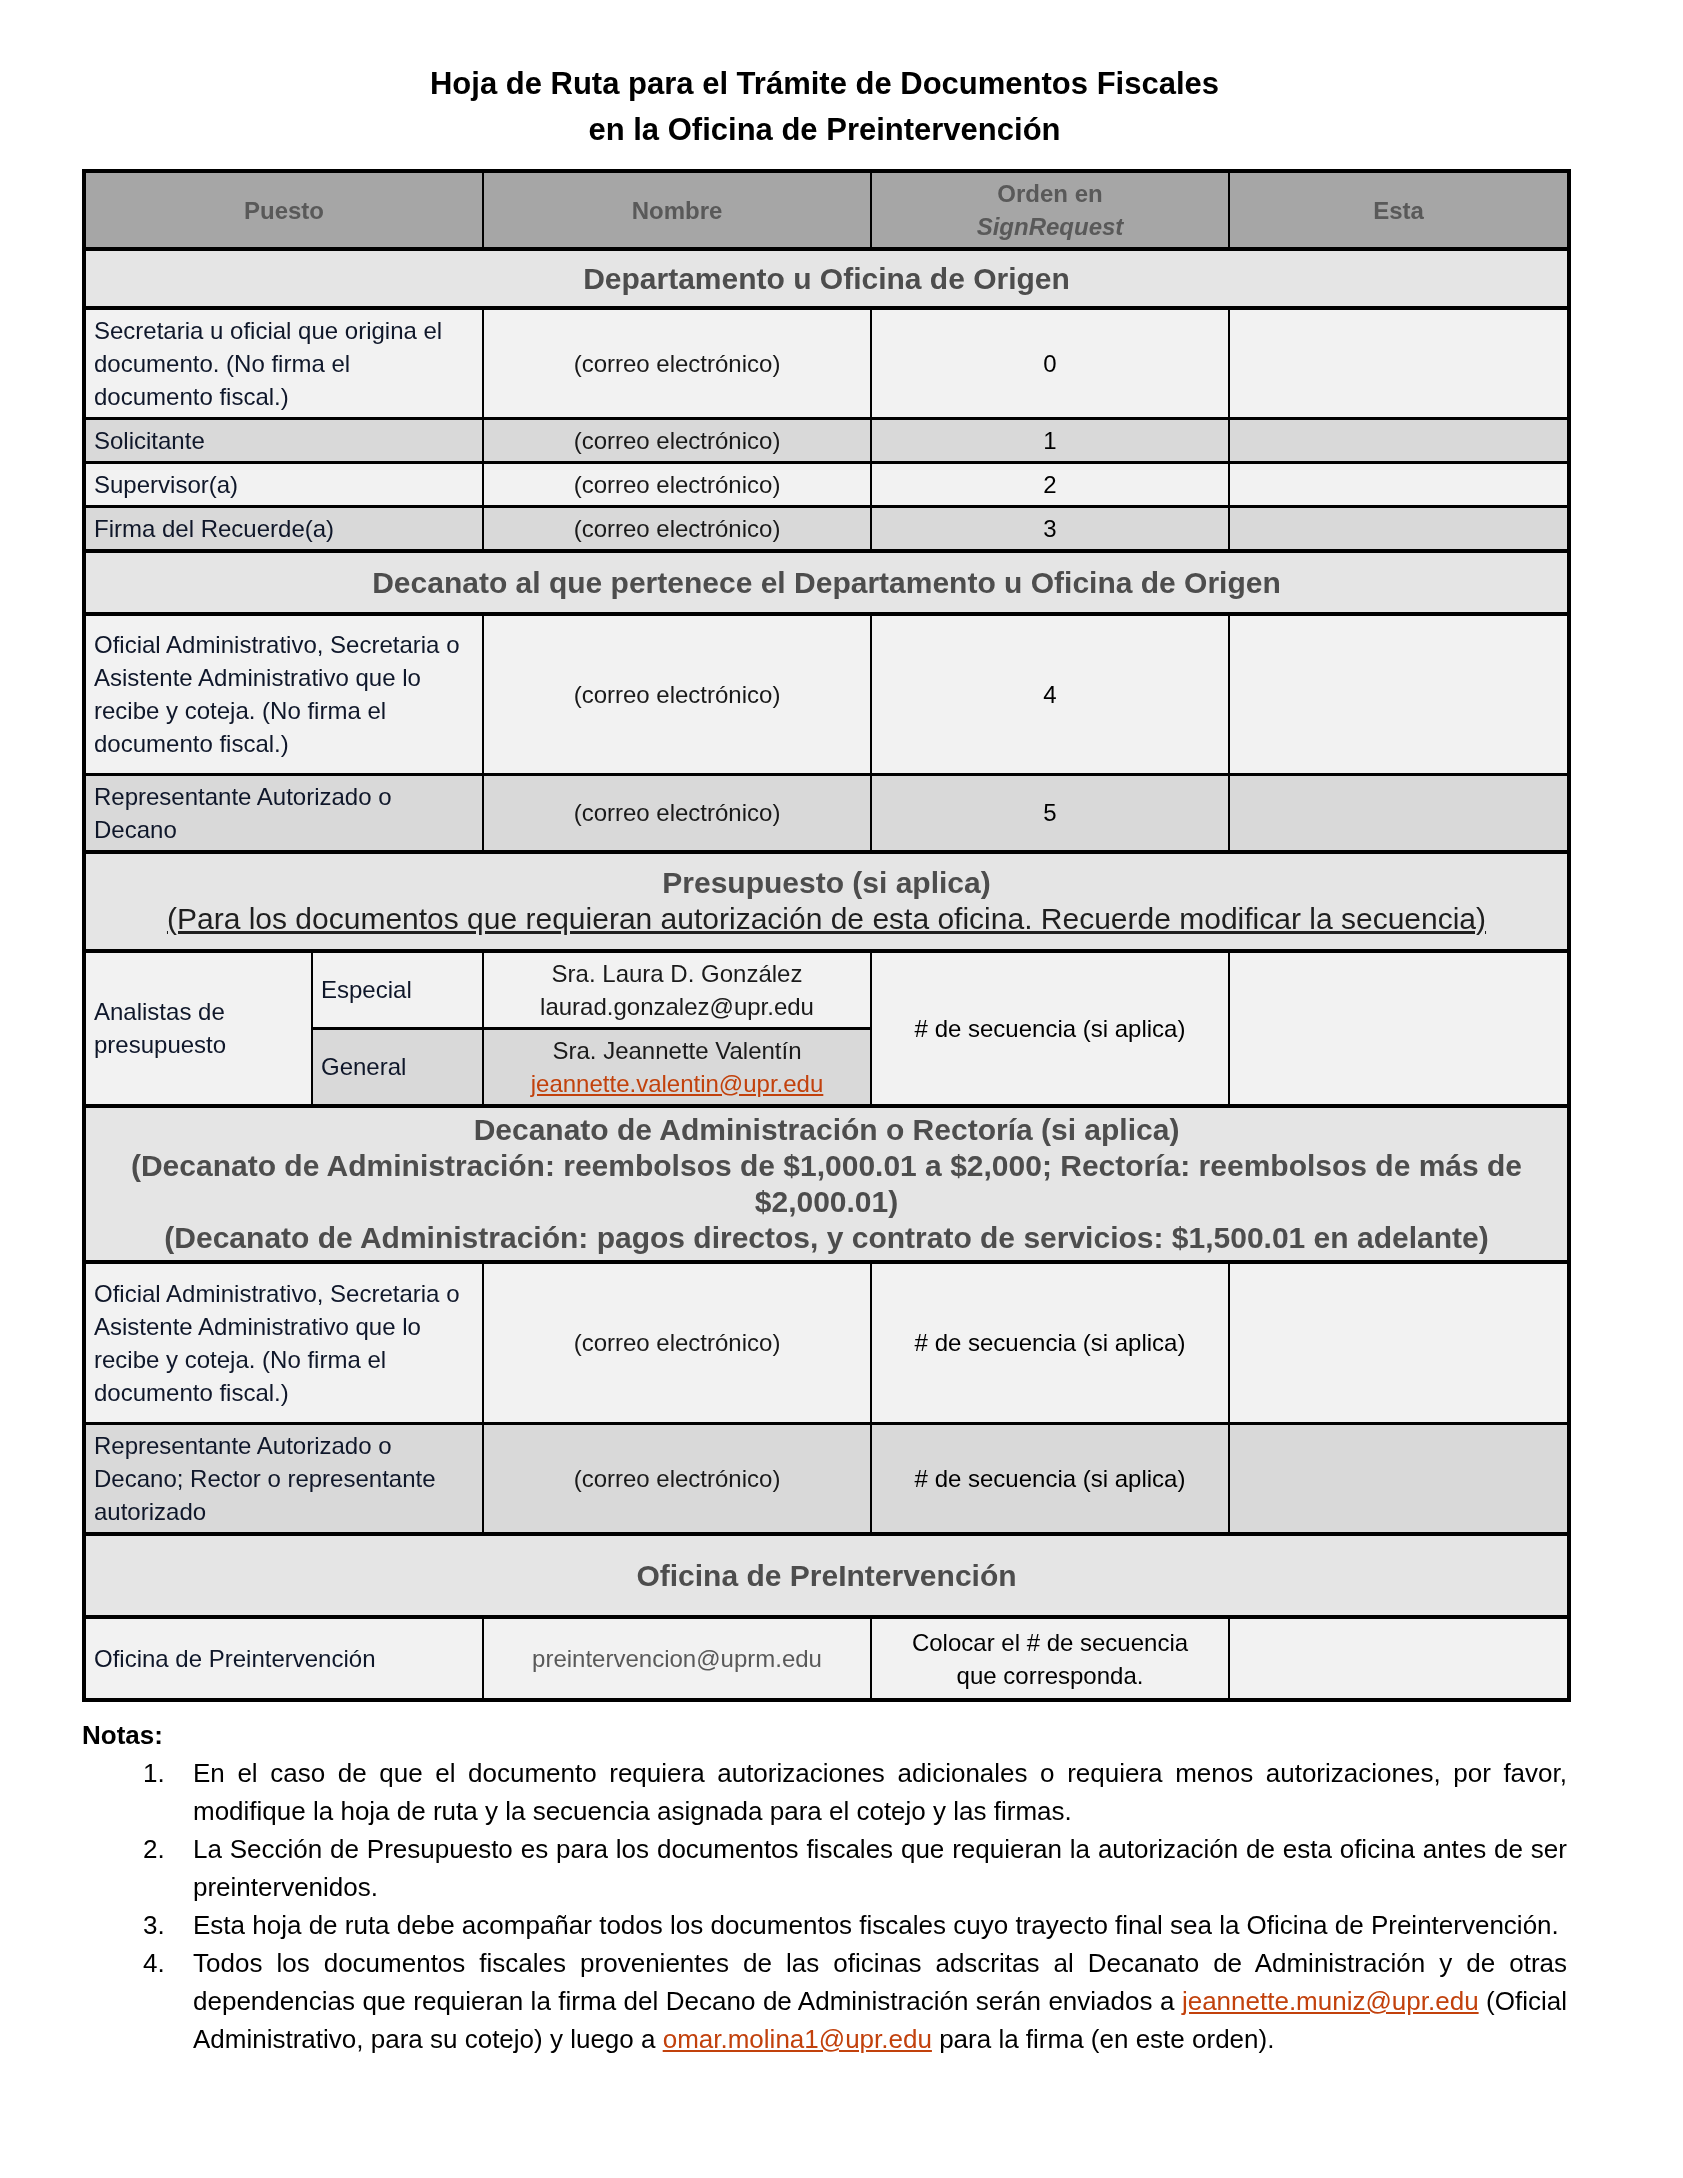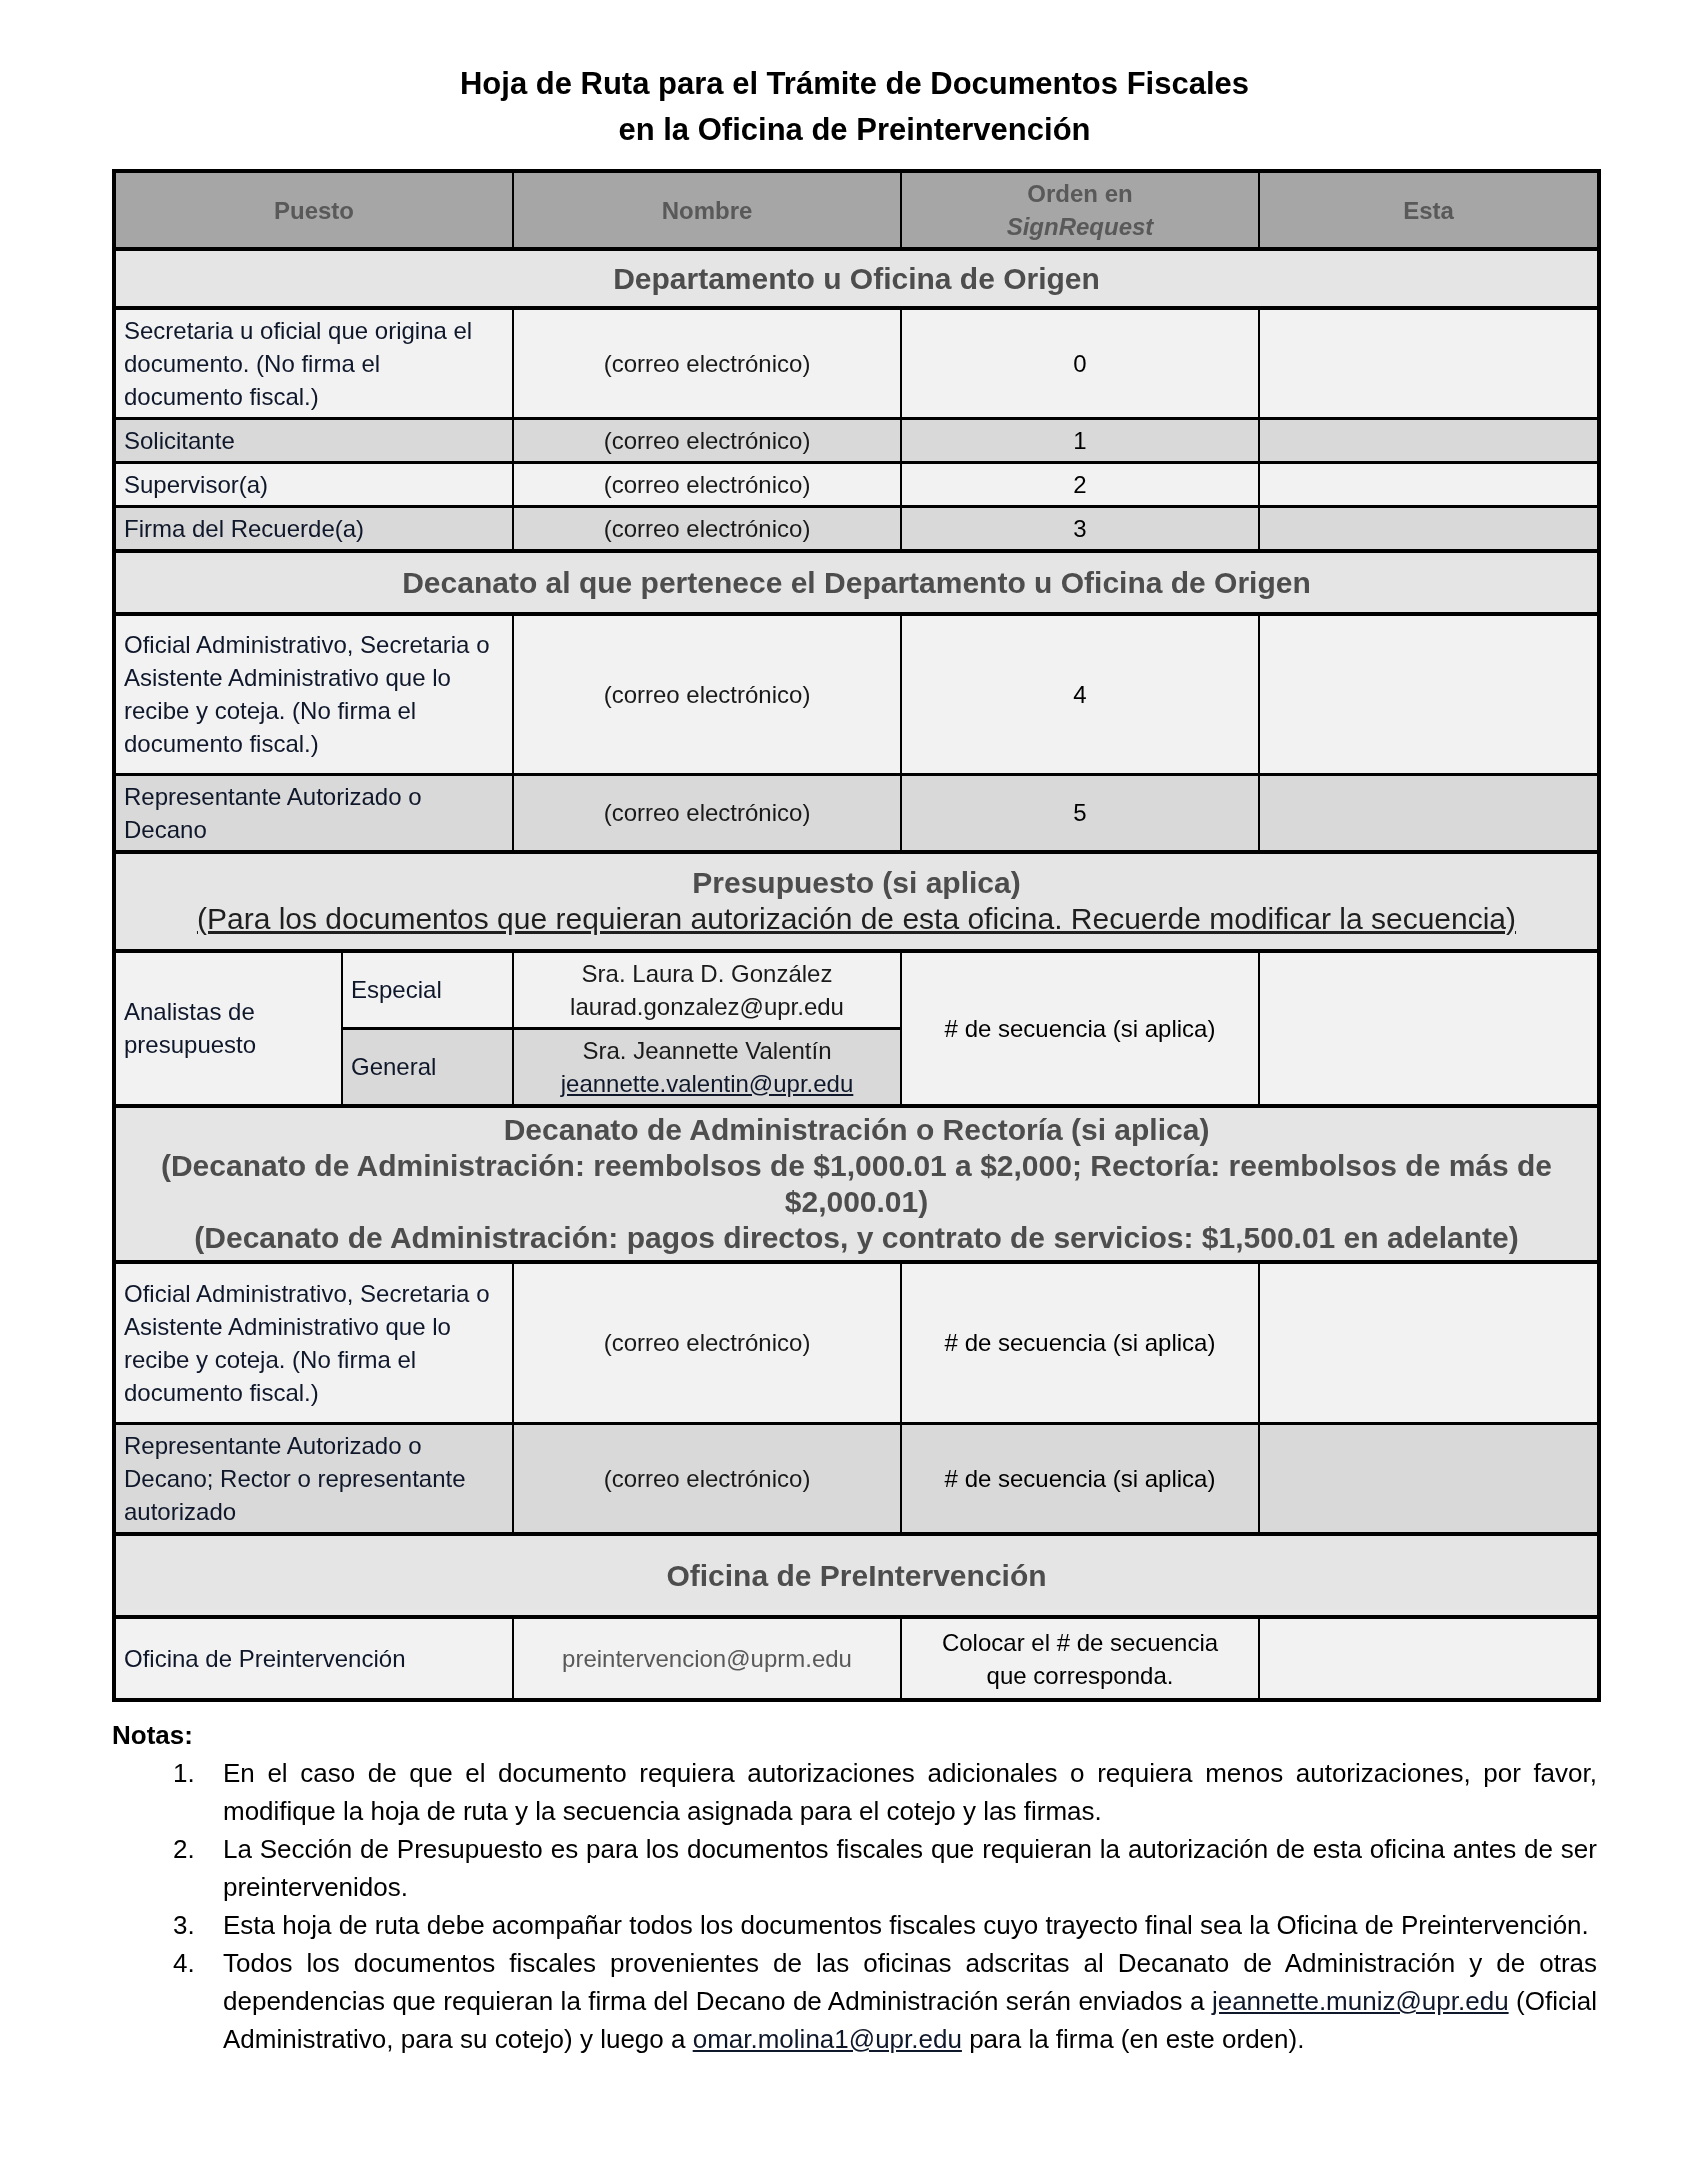--- a/index.html
+++ b/index.html
@@ -2,21 +2,21 @@
 <html><head>
 <meta charset="utf-8">
 <style>
   html,body { margin:0; padding:0; background:#ffffff; }
   body {
     width:1683px; height:2178px;
     font-family:"Liberation Sans", sans-serif;
     color:#000;
     -webkit-font-smoothing:antialiased;
   }
-  .content { width:1485px; margin-left:112px; }
+  .content { width:1485px; margin-left:82px; }
 
   .doc-title { text-align:center; font-weight:bold; font-size:31px; line-height:46px; padding-top:61px; color:#000; }
 
   table.routing {
     margin-top:16px;
     width:1485px;
     table-layout:fixed;
     border-collapse:collapse;
     border:4px solid #000;
   }
@@ -58,21 +58,21 @@
   td.nombre { text-align:center; color:#1a1a1a; }
   td.nombre-gray { text-align:center; color:#595959; }
   td.orden  { text-align:center; color:#000; }
   td.firma  { }
 
   tr.light > td { background:#f2f2f2; }
   tr.dark  > td { background:#d9d9d9; }
   td.bg-light { background:#f2f2f2; }
   td.bg-dark  { background:#d9d9d9; }
 
-  a.mail-link { color:#0f172a; text-decoration:underline; }
+  a.mail-link { color:#c2410c; text-decoration:underline; }
 
   .notes { margin-top:14px; font-size:26px; line-height:38px; color:#000; }
   .notes-label { font-weight:bold; }
   .note { display:flex; margin-left:61px; margin-top:0; }
   .note-num { width:50px; flex:none; }
   .note-text { flex:1; text-align:justify; }
 </style>
 </head>
 <body>
 

